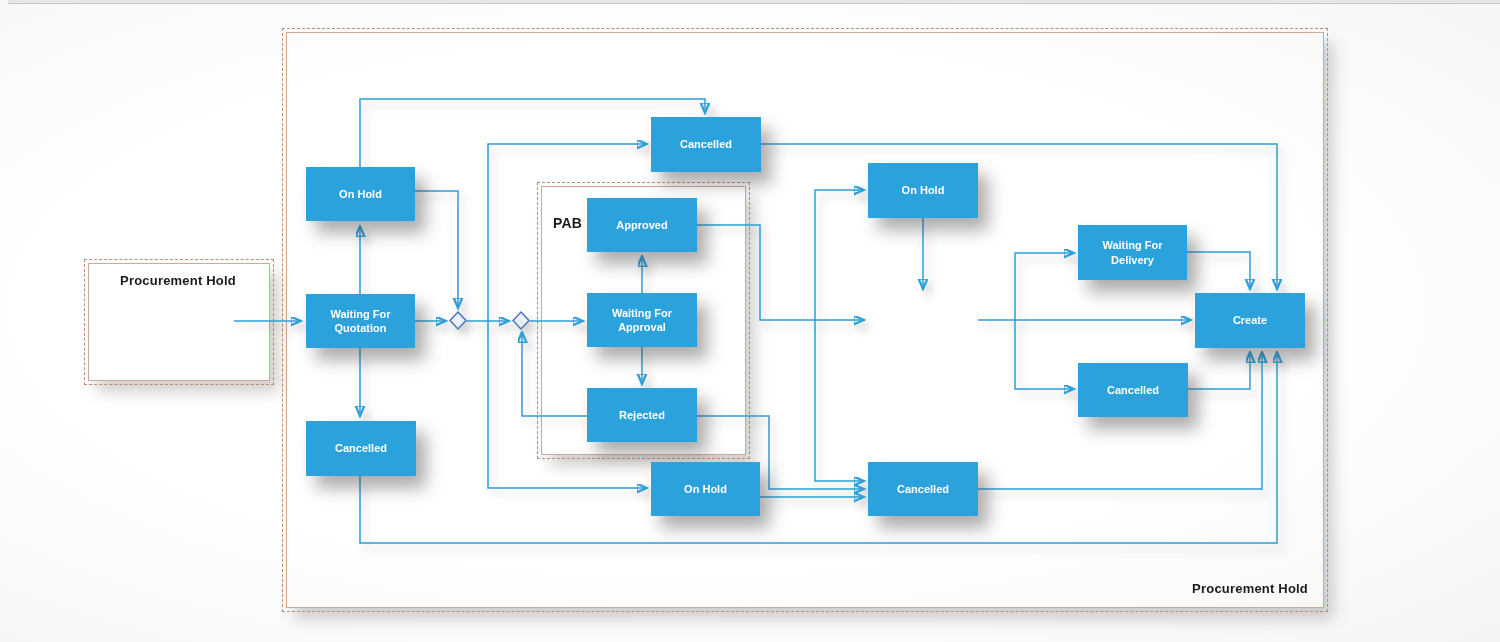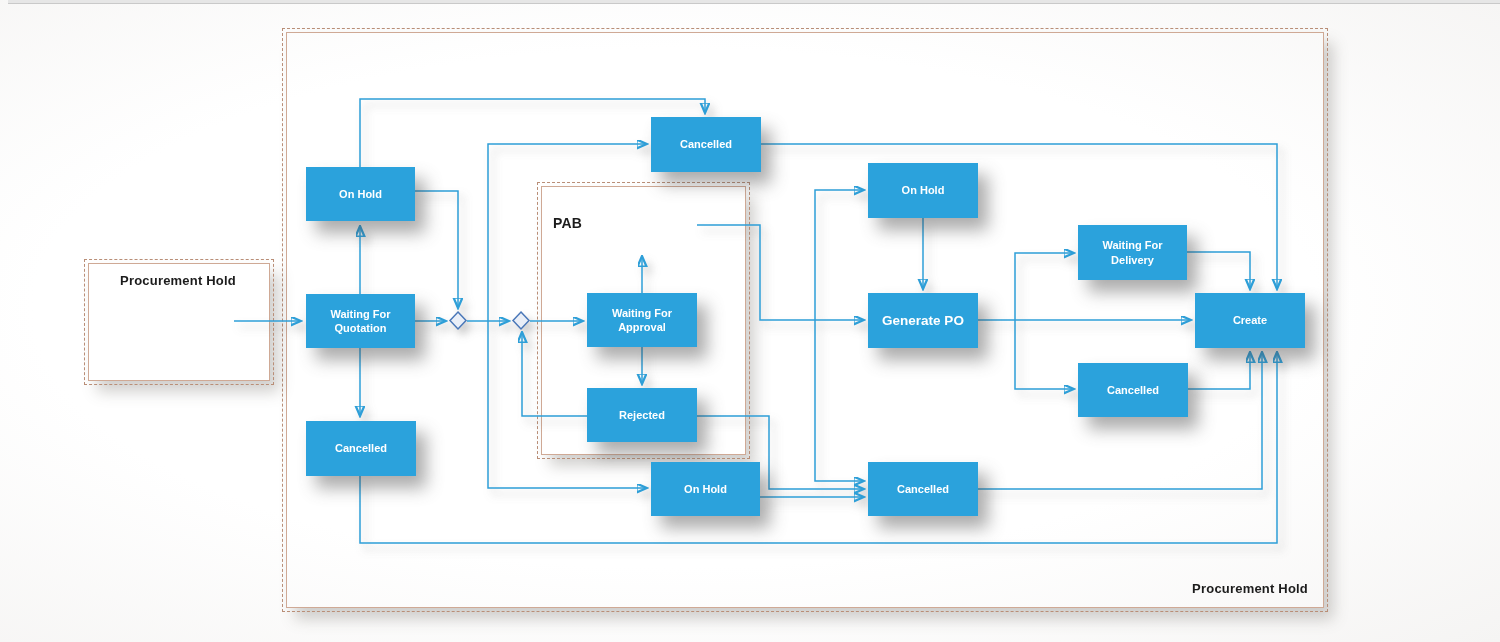--- a/index.html
+++ b/index.html
@@ -74,22 +74,22 @@
     <path d="M978,489 H1262 V352" marker-end="url(#arr)"></path>
     <path d="M360,476 V543 H1277 V352" marker-end="url(#arr)"></path>
     <polygon class="gw" points="458,312 466,320.5 458,329 450,320.5"></polygon>
     <polygon class="gw" points="521,312 529,320.5 521,329 513,320.5"></polygon>
   </svg>
 
   <div class="node" style="left:306px;top:167px;width:109px;height:54px;">On Hold</div>
   <div class="node" style="left:306px;top:294px;width:109px;height:54px;">Waiting For Quotation</div>
   <div class="node" style="left:306px;top:421px;width:110px;height:55px;">Cancelled</div>
   <div class="node" style="left:651px;top:117px;width:110px;height:55px;">Cancelled</div>
+  <div class="node" style="left:587px;top:198px;width:110px;height:54px;">Approved</div>
   <div class="node" style="left:587px;top:293px;width:110px;height:54px;">Waiting For Approval</div>
   <div class="node" style="left:587px;top:388px;width:110px;height:54px;">Rejected</div>
   <div class="node" style="left:651px;top:462px;width:109px;height:54px;">On Hold</div>
   <div class="node" style="left:868px;top:163px;width:110px;height:55px;">On Hold</div>
-  <div class="node emph" style="left:868px;top:293px;width:110px;height:55px;">Generate PO</div>
   <div class="node" style="left:868px;top:462px;width:110px;height:54px;">Cancelled</div>
   <div class="node" style="left:1078px;top:225px;width:109px;height:55px;">Waiting For Delivery</div>
   <div class="node" style="left:1195px;top:293px;width:110px;height:55px;">Create</div>
   <div class="node" style="left:1078px;top:363px;width:110px;height:54px;">Cancelled</div>
 </div>
 
 </body></html>

